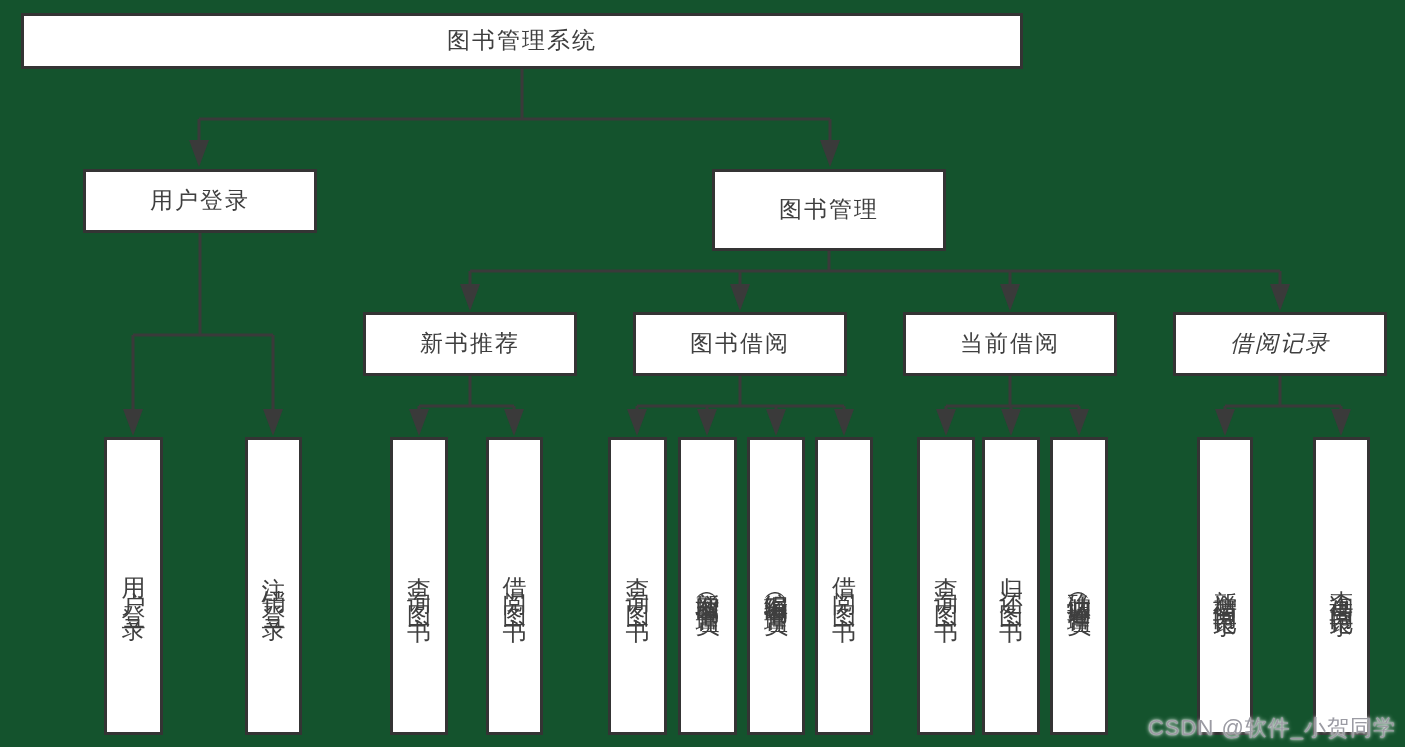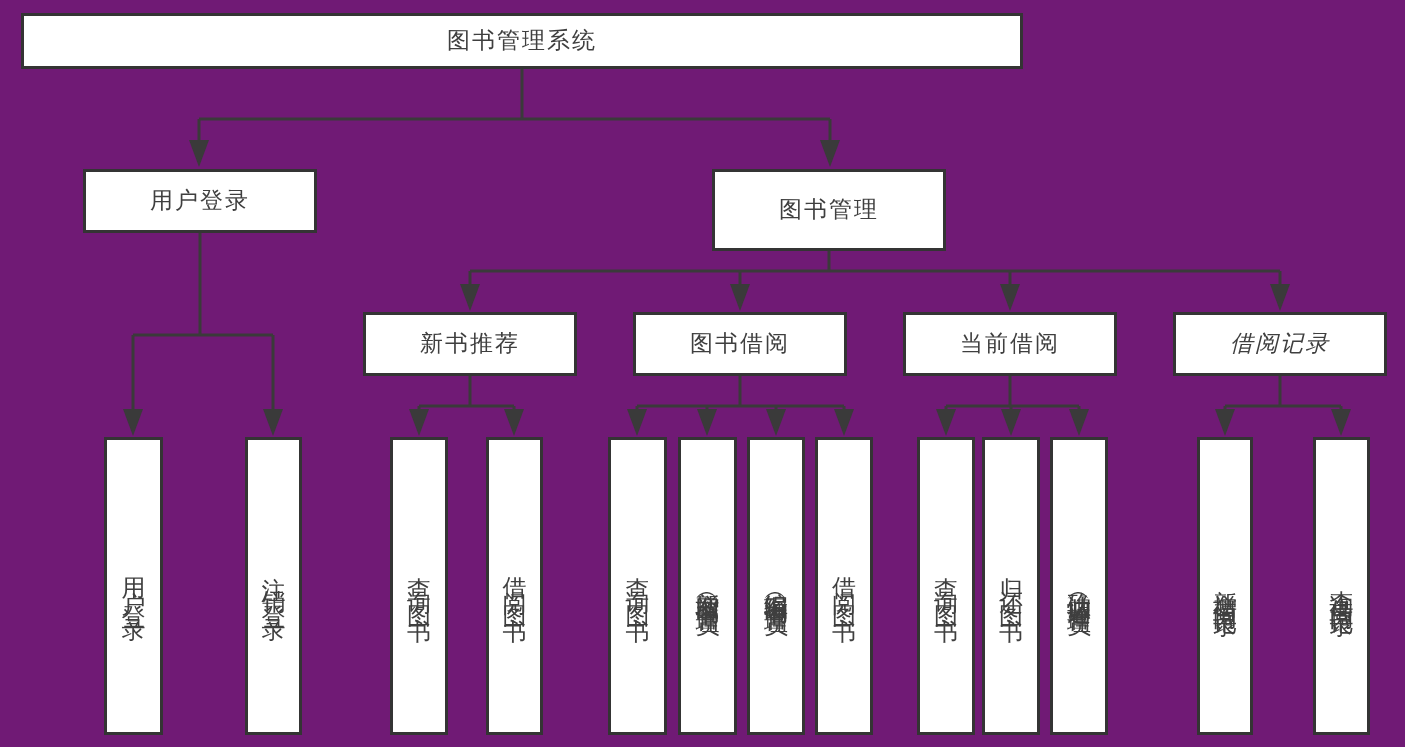--- a/index.html
+++ b/index.html
@@ -4,21 +4,21 @@
 <style>
   html, body {
     margin: 0;
     padding: 0;
     background: #ffffff;
   }
   #stage {
     position: relative;
     width: 1405px;
     height: 747px;
-    background: #701a75;
+    background: #14532d;
     overflow: hidden;
     font-family: "Liberation Sans", "DejaVu Sans", sans-serif;
   }
   #wires {
     position: absolute;
     left: 0;
     top: 0;
     width: 1405px;
     height: 747px;
   }
@@ -162,13 +162,14 @@
     <span class="v-label ls-sm">确认归还（管理员）</span>
   </div>
 
   <div class="box v-box" style="left:1197px; top:437px; width:56px; height:298px;">
     <span class="v-label ls-md">新增借阅记录</span>
   </div>
   <div class="box v-box" style="left:1313px; top:437px; width:57px; height:298px;">
     <span class="v-label ls-md">查询借阅记录</span>
   </div>
 
+  <div id="watermark">CSDN @软件_小贺同学</div>
 </div>
 
 </body></html>

